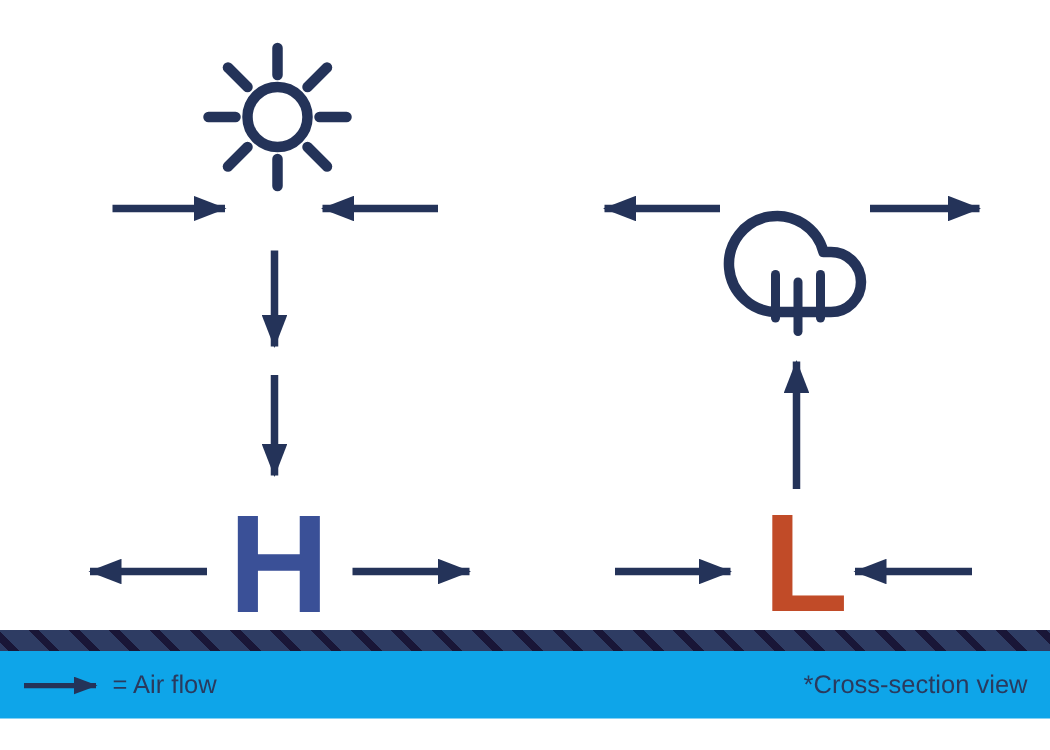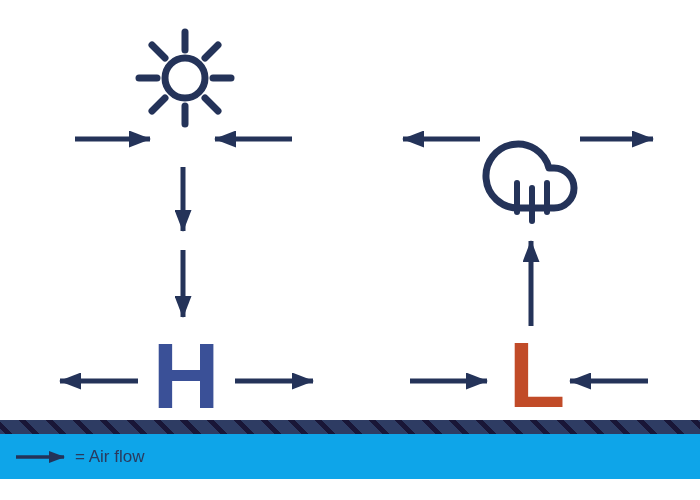--- a/index.html
+++ b/index.html
@@ -122,15 +122,16 @@
       <svg width="52" height="14" viewBox="0 0 52 14">
         <defs>
           <marker id="ah-sm" markerUnits="userSpaceOnUse" markerWidth="17" markerHeight="12" refX="15" refY="6" orient="auto">
             <path d="M0,0 L16,6 L0,12 Z" fill="#243359"></path>
           </marker>
         </defs>
         <line x1="1" y1="7" x2="49" y2="7" stroke="#243359" stroke-width="3.5" marker-end="url(#ah-sm)"></line>
       </svg>
       <span class="footer-text">= Air flow</span>
     </div>
+    <span class="footer-text">*Cross-section view</span>
   </div>
 
 </div>
 
 </body></html>

